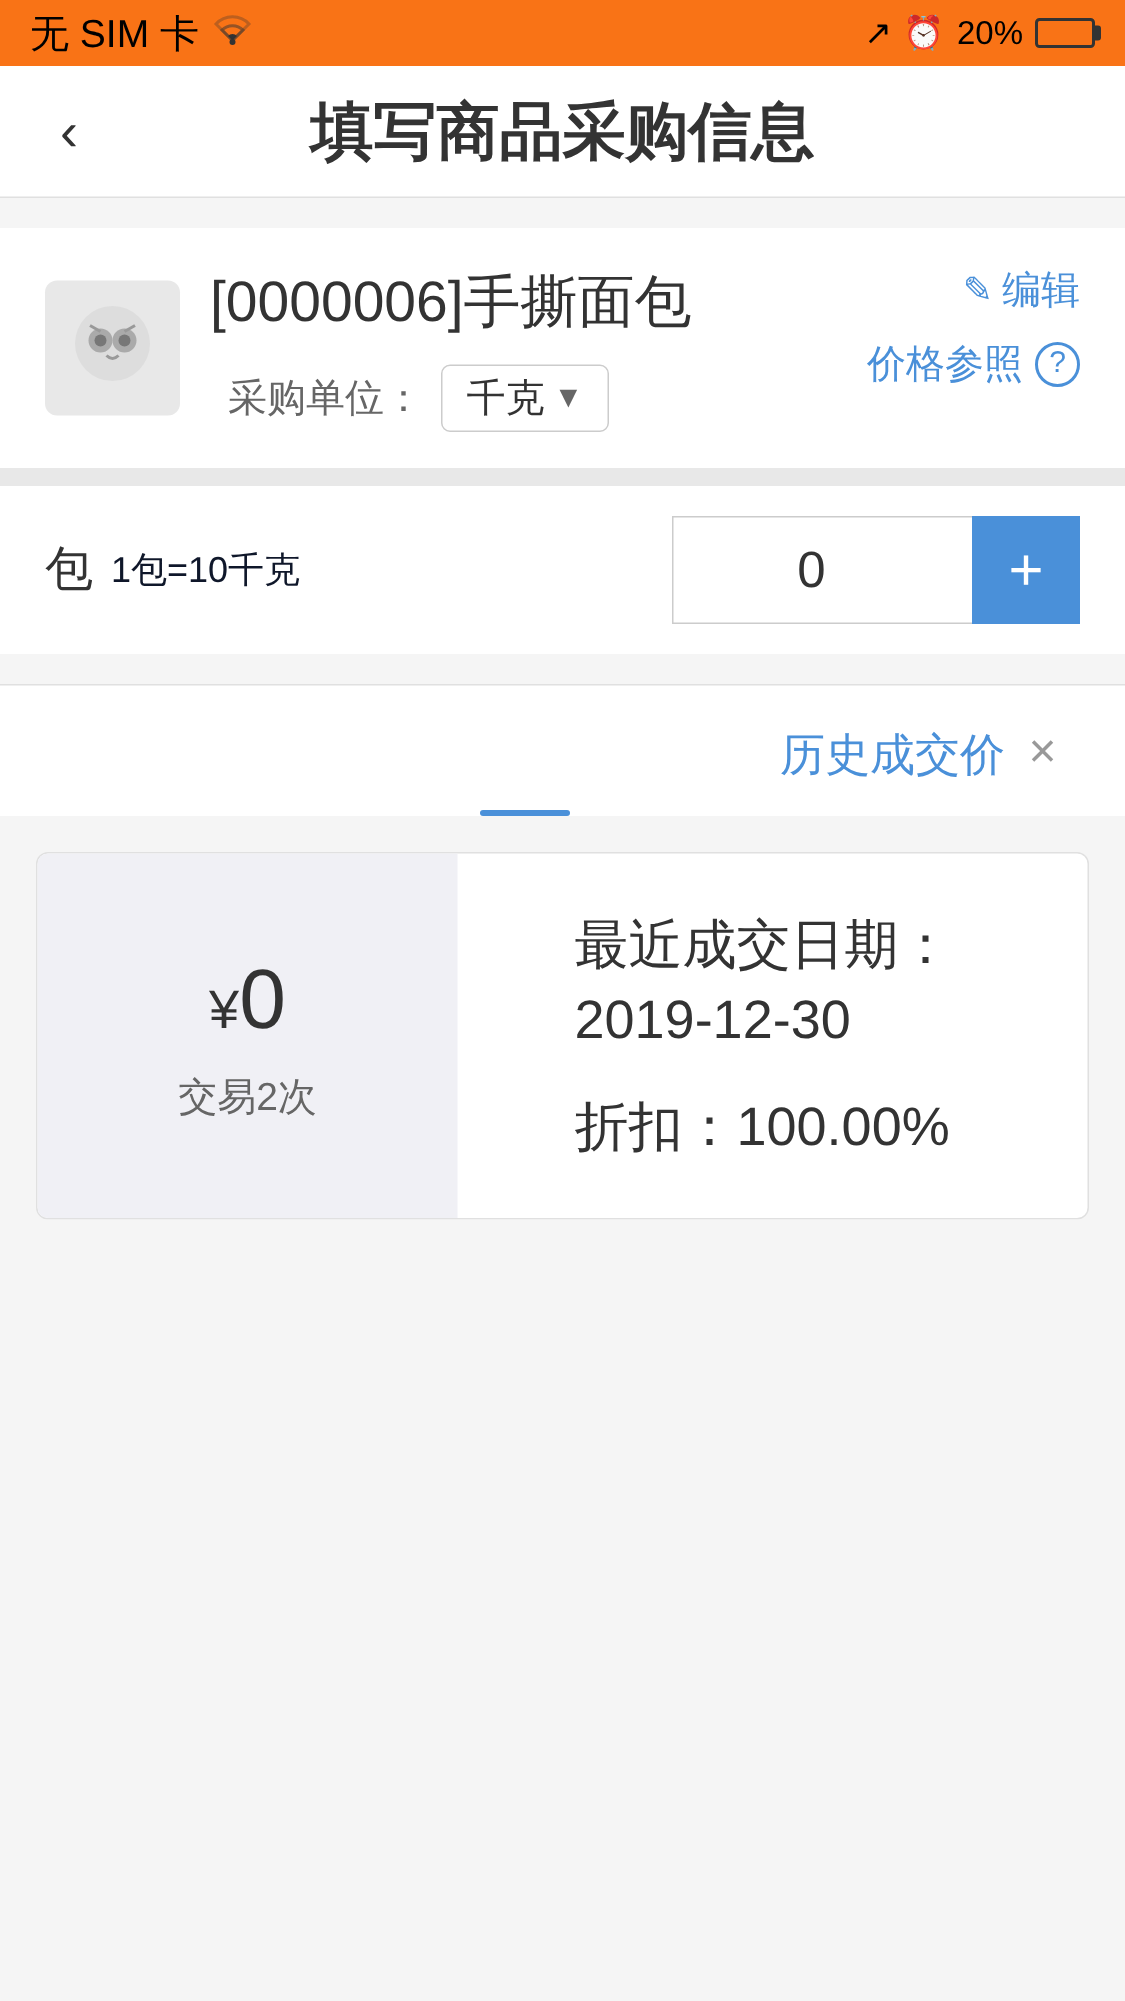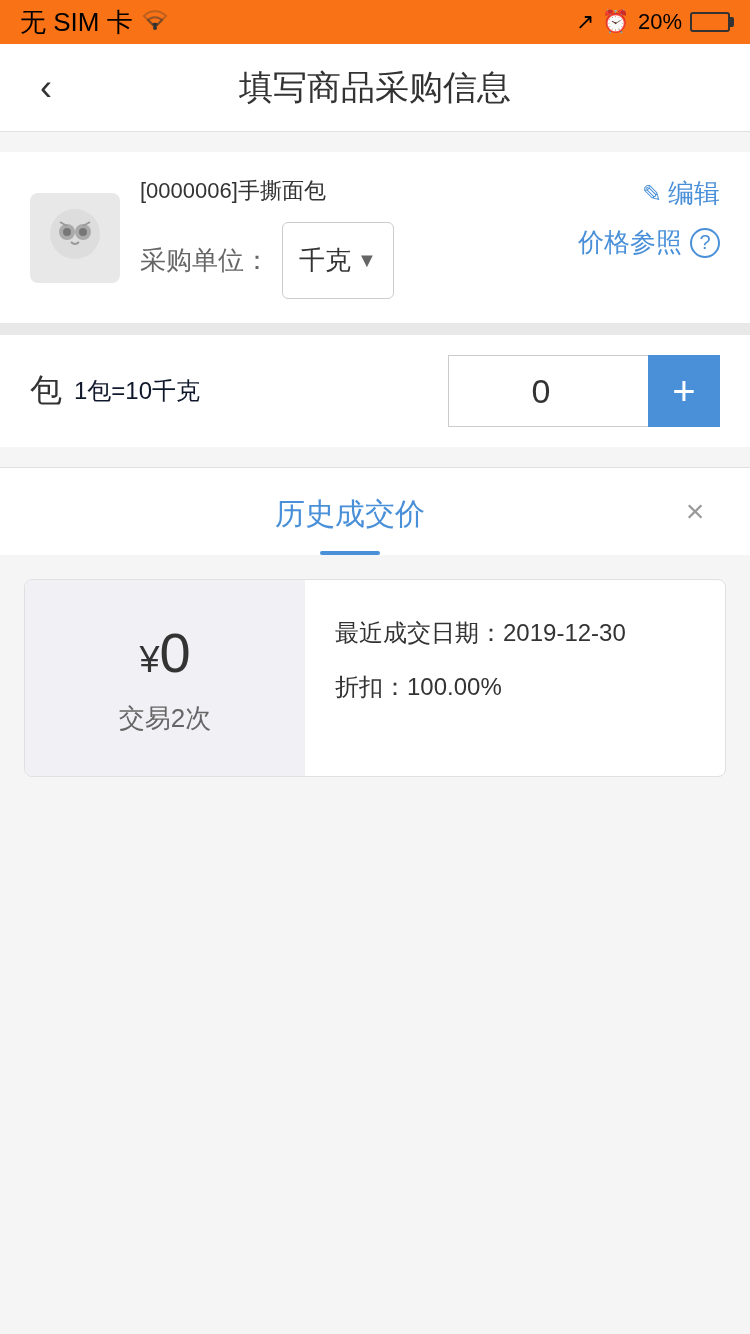--- a/index.html
+++ b/index.html
@@ -88,22 +88,22 @@
     .nav-back {
       font-size: 36px;
       color: #333;
       cursor: pointer;
       padding: 10px;
     }
     .nav-title {
       position: absolute;
       left: 50%;
       transform: translateX(-50%);
-      font-size: 34px;
-      font-weight: 400;
+      font-size: 42px;
+      font-weight: 700;
       color: #333;
     }
 
     
     .product-card {
       background: #fff;
       margin-top: 20px;
       padding: 24px 30px;
     }
     .product-header {
@@ -129,35 +129,36 @@
     .product-image-inner {
       font-size: 28px;
       color: #999;
     }
     .product-info {
       display: flex;
       flex-direction: column;
       gap: 16px;
     }
     .product-name {
-      font-size: 22px;
+      font-size: 38px;
       color: #333;
       font-weight: 500;
     }
     .product-unit-row {
       display: flex;
       align-items: center;
       gap: 12px;
       font-size: 26px;
       color: #666;
+      margin-left: 12px;
     }
     .unit-select {
       border: 1px solid #ccc;
       border-radius: 6px;
-      padding: 20px 16px;
+      padding: 4px 16px;
       font-size: 26px;
       color: #333;
       background: #fff;
       display: flex;
       align-items: center;
       gap: 6px;
     }
     .unit-dropdown {
       font-size: 20px;
       color: #666;
@@ -271,20 +272,21 @@
       flex: 1;
       text-align: center;
       padding: 26px 0 20px;
       font-size: 30px;
       color: #999;
       cursor: pointer;
       position: relative;
     }
     .tab-item.active {
       color: #4a90d9;
+      text-align: right;
     }
     .tab-item.active::after {
       content: '';
       position: absolute;
       bottom: 0;
       left: 50%;
       transform: translateX(-50%);
       width: 60px;
       height: 4px;
       background: #4a90d9;
@@ -334,23 +336,24 @@
       color: #666;
     }
     .history-right {
       flex: 1;
       padding: 36px 30px;
       display: flex;
       flex-direction: column;
       gap: 20px;
     }
     .history-detail-row {
-      font-size: 24px;
+      font-size: 36px;
       color: #333;
       line-height: 1.4;
+      margin-left: 48px;
     }
 
     
     .bottom-space {
       height: 600px;
       background: #f5f5f5;
     }
   </style>
 </head>
 <body>

